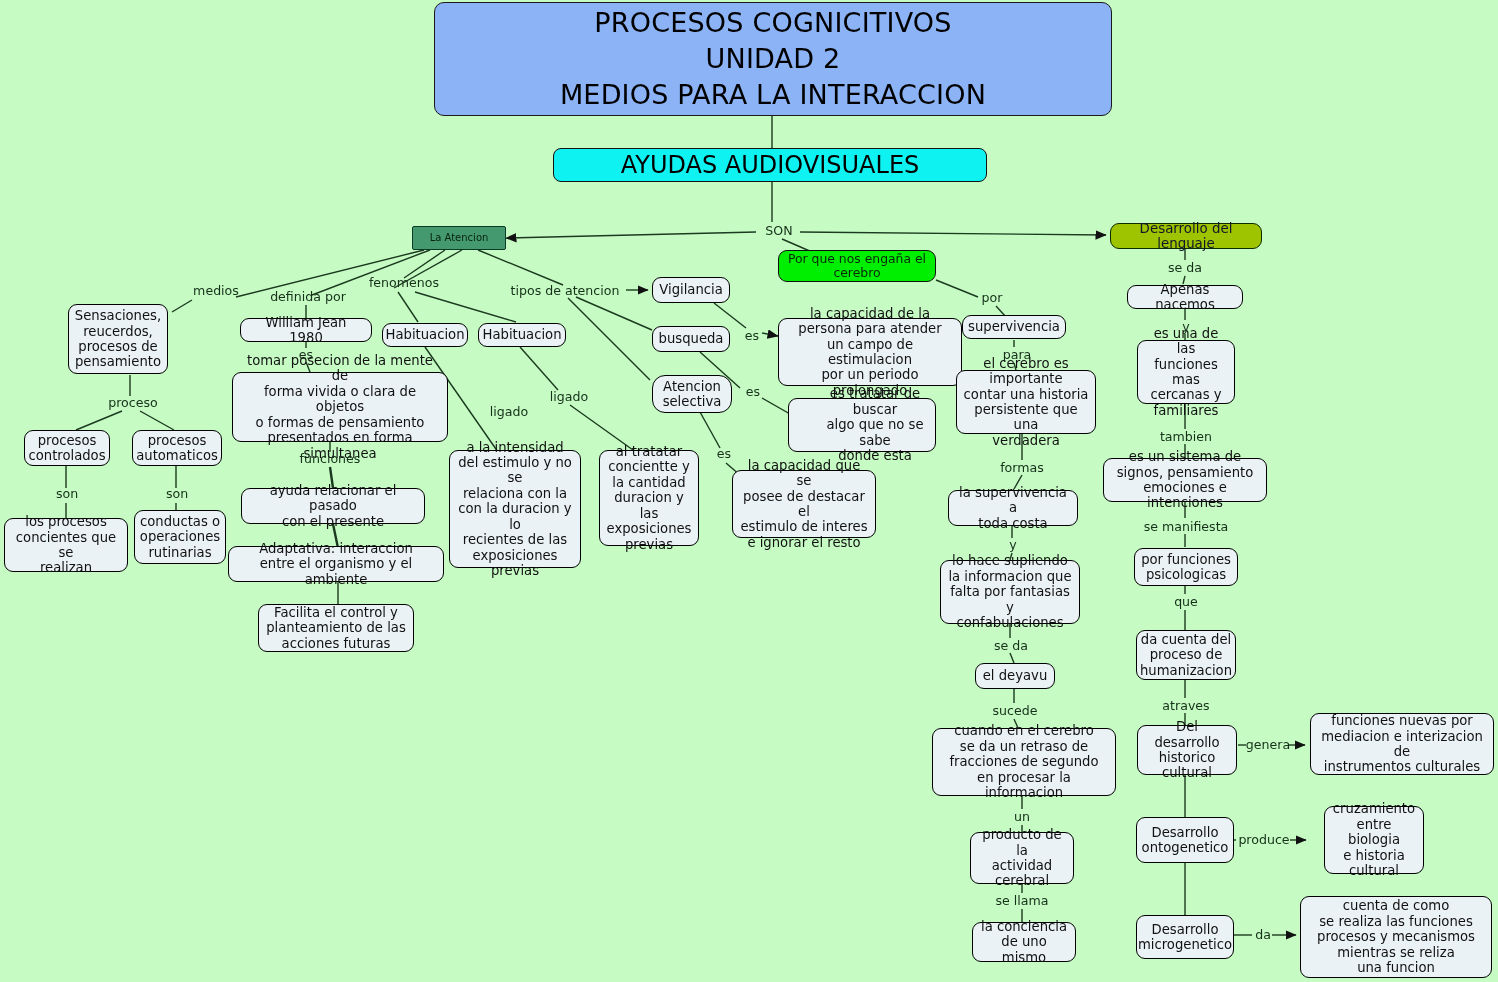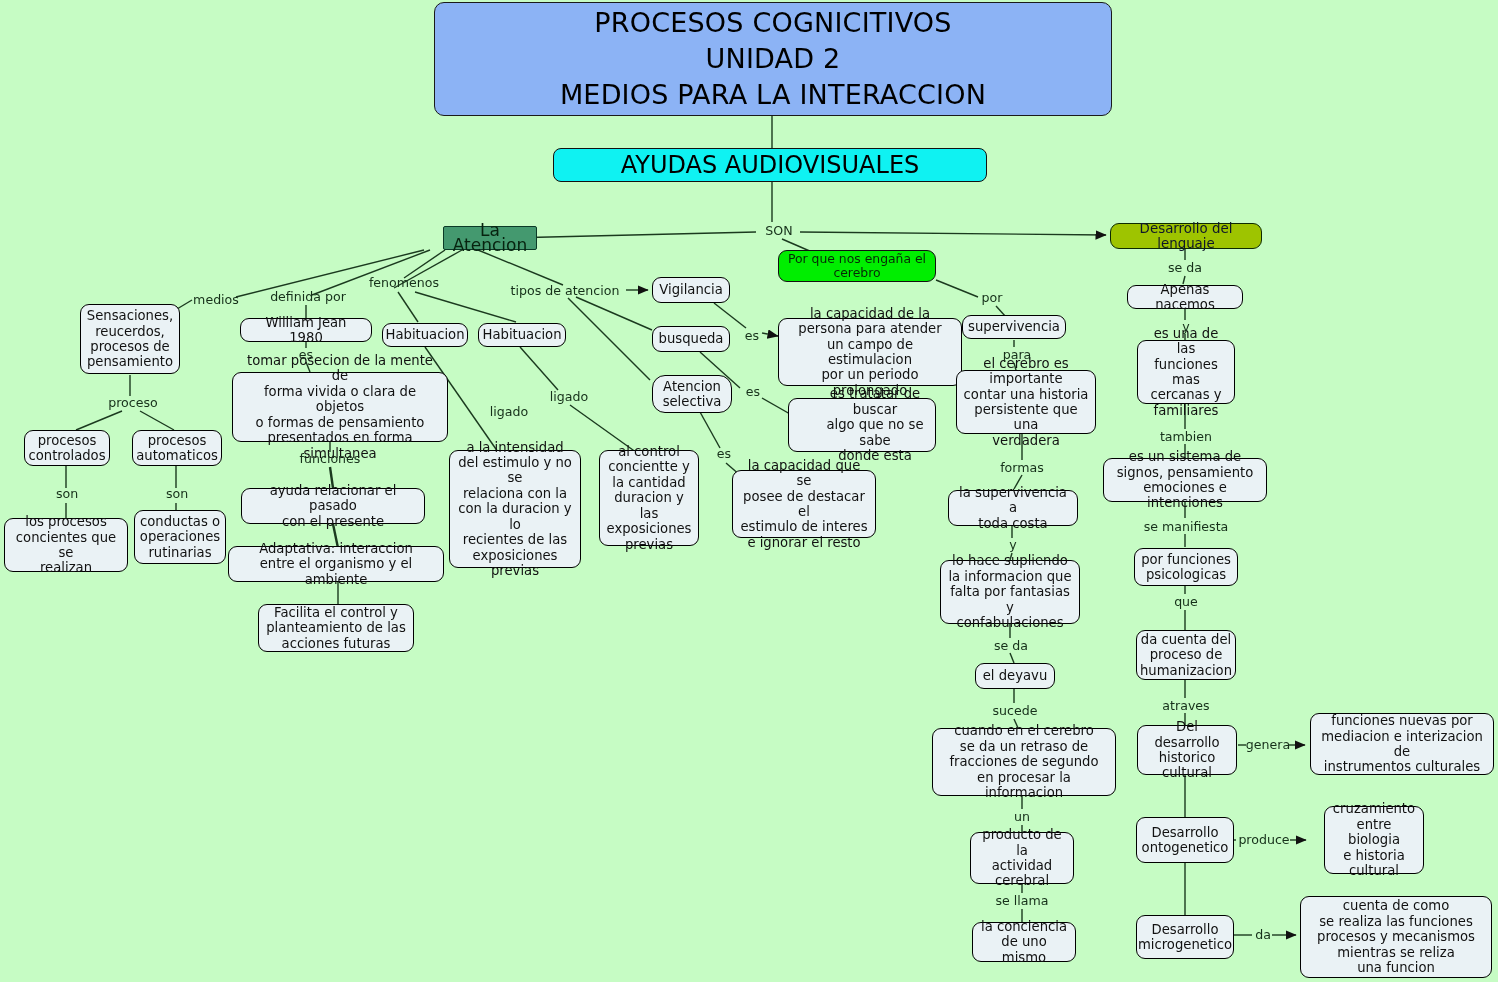--- a/index.html
+++ b/index.html
@@ -42,23 +42,22 @@
     border-radius:8px;
     font-size:24px;
     line-height:28px;
     color:#000;
   }
   .atencion-node{
     background:#3D9970;
     background:#44996f;
     border:1.8px solid #0b3a26;
     border-radius:2px;
-    font-size:17px;
+    font-size:10px;
     color:#07230f;
-    margin-left:31px;
   }
   .cerebro-node{
     background:#00EE00;
     border:1.4px solid #111;
     border-radius:9px;
     font-size:12.4px;
     line-height:14px;
     color:#062a06;
   }
   .lenguaje-node{
@@ -214,29 +213,29 @@
 
   <div class="lbl" style="left:757px;top:224px;width:44px;">SON</div>
 
   <div class="node atencion-node" style="left:412px;top:226px;width:94px;height:24px;">La Atencion</div>
 
   <div class="node cerebro-node" style="left:778px;top:250px;width:158px;height:32px;">Por que nos engaña el
 cerebro</div>
 
   <div class="node lenguaje-node" style="left:1110px;top:223px;width:152px;height:26px;">Desarrollo del lenguaje</div>
 
-  <div class="lbl" style="left:190px;top:293px;width:52px;">medios</div>
+  <div class="lbl" style="left:190px;top:284px;width:52px;">medios</div>
 
   <div class="lbl" style="left:262px;top:290px;width:92px;">definida por</div>
 
   <div class="lbl" style="left:366px;top:276px;width:76px;">fenomenos</div>
 
   <div class="lbl" style="left:505px;top:284px;width:120px;">tipos de atencion</div>
 
-  <div class="node" style="left:80px;top:304px;width:100px;height:70px;">Sensaciones,
+  <div class="node" style="left:68px;top:304px;width:100px;height:70px;">Sensaciones,
 reucerdos,
 procesos de
 pensamiento</div>
 
   <div class="node" style="left:240px;top:318px;width:132px;height:24px;">William Jean 1980</div>
 
   <div class="node" style="left:382px;top:323px;width:86px;height:24px;">Habituacion</div>
 
   <div class="node" style="left:478px;top:323px;width:88px;height:24px;">Habituacion</div>
 
@@ -283,21 +282,21 @@
 
   <div class="lbl" style="left:545px;top:390px;width:48px;">ligado</div>
 
   <div class="node" style="left:449px;top:450px;width:132px;height:118px;">a la intensidad
 del estimulo y no se
 relaciona con la
 con la duracion y lo
 recientes de las
 exposiciones previas</div>
 
-  <div class="node" style="left:599px;top:450px;width:100px;height:96px;">al control
+  <div class="node" style="left:599px;top:450px;width:100px;height:96px;">al tratatar
 concientte y
 la cantidad
 duracion y las
 exposiciones
 previas</div>
 
   <div class="node" style="left:652px;top:277px;width:78px;height:26px;">Vigilancia</div>
 
   <div class="node" style="left:652px;top:326px;width:78px;height:26px;">busqueda</div>
 

